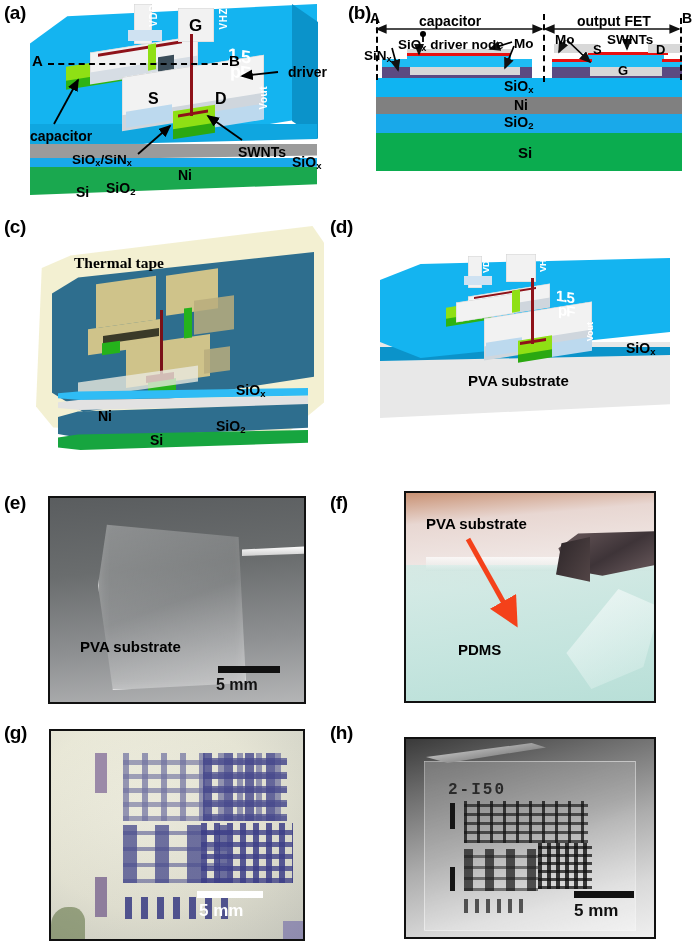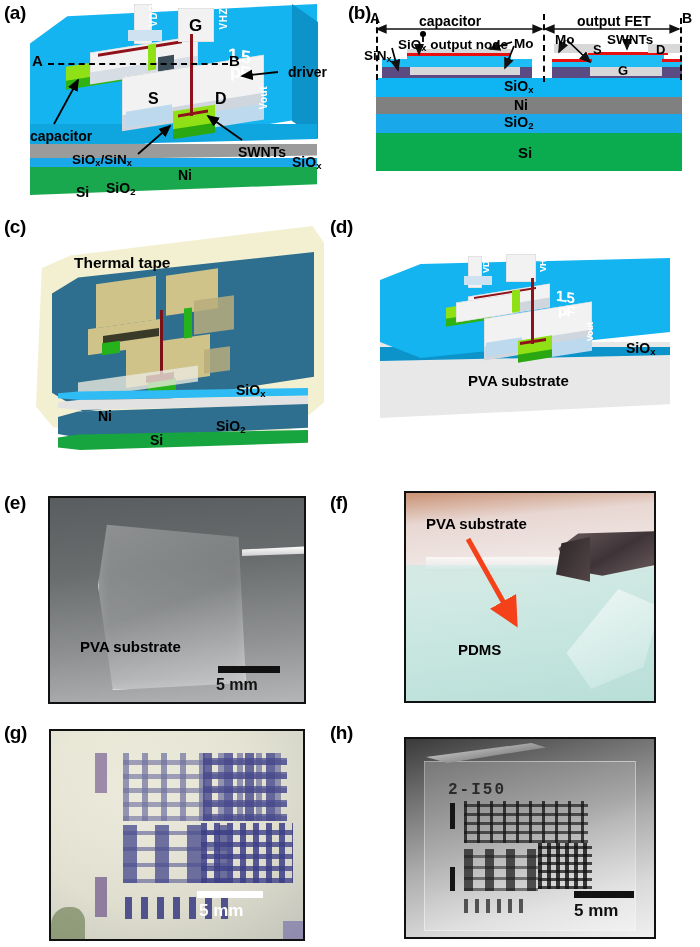--- a/index.html
+++ b/index.html
@@ -196,21 +196,21 @@
       <path d="M203 36 L197 48" stroke="#000" stroke-width="1.7" fill="none" marker-end="url(#ah2)"></path>
       <path d="M205 36 L228 58" stroke="#000" stroke-width="1.7" fill="none" marker-end="url(#ah2)"></path>
       <line x1="265" y1="36" x2="265" y2="45" stroke="#000" stroke-width="1.7" marker-end="url(#ah2)"></line>
     </svg>
 
     <div class="lbl" style="left:8px;top:6px;font-size:14px;">A</div>
     <div class="lbl" style="left:320px;top:6px;font-size:14px;">B</div>
     <div class="lbl" style="left:57px;top:9px;font-size:14px;font-weight:bold;">capacitor</div>
     <div class="lbl" style="left:215px;top:9px;font-size:14px;font-weight:bold;">output FET</div>
 
-    <div class="lbl" style="left:36px;top:33px;font-size:13.5px;"><span>SiO</span><sub>x</sub> <span>output node</span></div>
+    <div class="lbl" style="left:36px;top:33px;font-size:13.5px;"><span>SiO</span><sub>x</sub> <span>driver node</span></div>
     <div class="lbl" style="left:2px;top:44px;font-size:13.5px;"><span>SiN</span><sub>x</sub></div>
     <div class="lbl" style="left:152px;top:32px;font-size:13.5px;">Mo</div>
     <div class="lbl" style="left:193px;top:28px;font-size:13.5px;">Mo</div>
     <div class="lbl" style="left:245px;top:28px;font-size:13.5px;">SWNTs</div>
     <div class="lbl" style="left:231px;top:38px;font-size:13px;">S</div>
     <div class="lbl" style="left:294px;top:38px;font-size:13px;">D</div>
     <div class="lbl" style="left:256px;top:59px;font-size:13px;">G</div>
 
     <div class="lbl" style="left:142px;top:74px;font-size:14px;"><span>SiO</span><sub>x</sub></div>
     <div class="lbl" style="left:152px;top:93px;font-size:14px;">Ni</div>
@@ -243,21 +243,21 @@
 
     <div style="position:absolute;left:40px;top:166px;width:250px;height:12px;background:#2fbcf5;
         clip-path:polygon(8% 30%,100% 0%,100% 62%,9% 100%,0% 86%,0% 44%);"></div>
     <div style="position:absolute;left:40px;top:174px;width:250px;height:14px;background:#e2e2e2;
         clip-path:polygon(8% 28%,100% 0%,100% 62%,9% 100%,0% 86%,0% 44%);"></div>
     <div style="position:absolute;left:40px;top:182px;width:250px;height:34px;background:#2e6e8e;
         clip-path:polygon(8% 22%,100% 0%,100% 70%,9% 100%,0% 88%,0% 38%);"></div>
     <div style="position:absolute;left:40px;top:208px;width:250px;height:20px;background:#17a53f;
         clip-path:polygon(8% 22%,100% 0%,100% 64%,9% 100%,0% 88%,0% 38%);"></div>
 
-    <div class="lbl" style="left:56px;top:32px;font-size:15.5px;">Thermal tape</div>
+    <div class="lbl" style="left:56px;top:32px;font-size:15.5px;font-family:Liberation Serif, serif;">Thermal tape</div>
     <div class="lbl" style="left:218px;top:160px;font-size:14px;"><span>SiO</span><sub>x</sub></div>
     <div class="lbl" style="left:80px;top:186px;font-size:14px;">Ni</div>
     <div class="lbl" style="left:198px;top:196px;font-size:14px;"><span>SiO</span><sub>2</sub></div>
     <div class="lbl" style="left:132px;top:210px;font-size:14px;">Si</div>
   </div>
 
   <div class="plabel" style="left:330px;top:216px;">(d)</div>
   <div class="panel" id="pd">
     <div class="d-pva"></div>
     <div style="position:absolute;left:20px;top:125px;width:290px;height:14px;background:#0b93ca;

